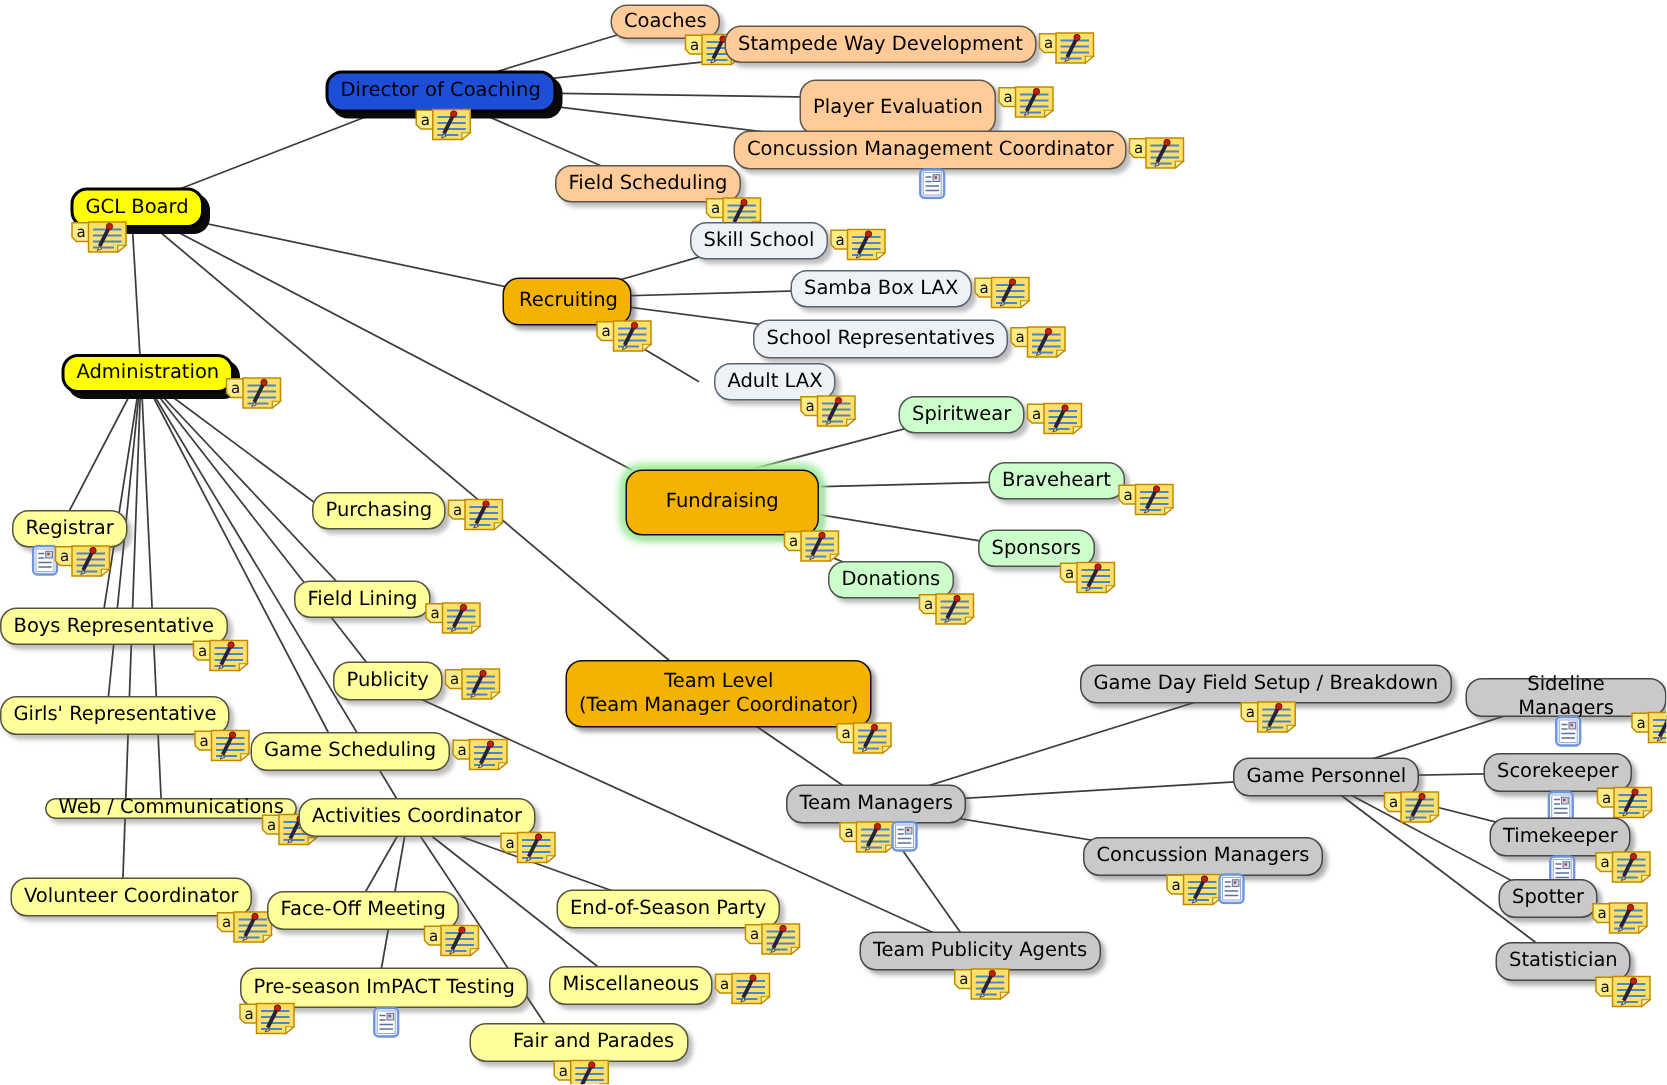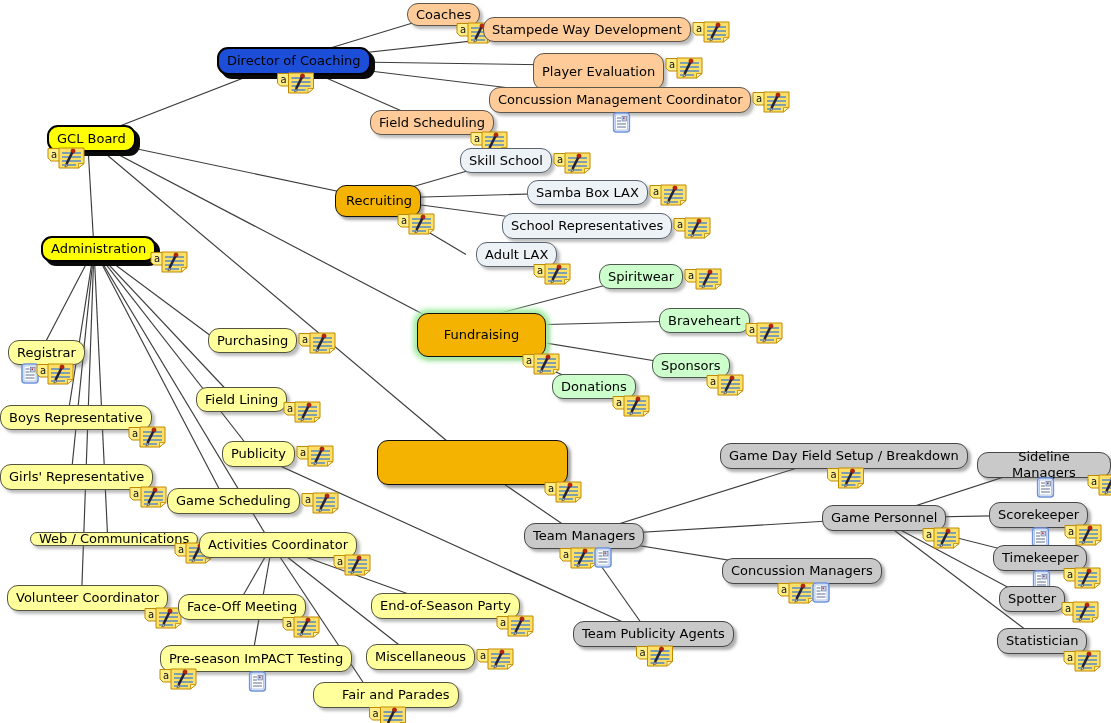--- a/index.html
+++ b/index.html
@@ -569,21 +569,22 @@
             <path d="M1 1 H26 V16.5 L20.5 21 H1 Z" fill="#ffdf66" stroke="#c08a00" stroke-width="1"></path>
             <path d="M26 16.5 L20.5 16.5 L20.5 21 Z" fill="#fff4bb" stroke="#c08a00" stroke-width="0.8"></path>
             <line x1="4" y1="6" x2="23" y2="6" stroke="#4a86c8" stroke-width="1.4"></line>
             <line x1="4" y1="10" x2="23" y2="10" stroke="#4a86c8" stroke-width="1.4"></line>
             <line x1="4" y1="14" x2="23" y2="14" stroke="#4a86c8" stroke-width="1.4"></line>
             <line x1="4" y1="18" x2="18" y2="18" stroke="#4a86c8" stroke-width="1.4"></line>
             <line x1="8.5" y1="17" x2="14.5" y2="5" stroke="#23233c" stroke-width="2.6"></line>
             <circle cx="15" cy="4" r="2.1" fill="#c31f0e" stroke="#6b1007" stroke-width="0.6"></circle>
             <path d="M8.5 17 L6.8 20 L9.8 19 Z" fill="#e8d8b0" stroke="#23233c" stroke-width="0.5"></path>
           </svg></div></div>
-      <div class="node s-gold" style="left: 377px; top: 440px; min-width: 191px; height: 45px;"><div class="icons pos-br"><svg class="ic" width="14" height="15" viewBox="0 0 14 15">
+      <div class="node s-gold" style="left: 377px; top: 440px; min-width: 191px; height: 45px;"><span class="lbl">Team Level
+(Team Manager Coordinator)</span><div class="icons pos-br"><svg class="ic" width="14" height="15" viewBox="0 0 14 15">
             <path d="M1 1.5 H13 V14 H4 L1 11 Z" fill="#ffee88" stroke="#c08a00" stroke-width="1"></path>
             <text x="7" y="11" font-size="10" text-anchor="middle" fill="#111" font-family="DejaVu Sans,sans-serif">a</text>
           </svg><svg class="ic" width="27" height="22" viewBox="0 0 27 22">
             <path d="M1 1 H26 V16.5 L20.5 21 H1 Z" fill="#ffdf66" stroke="#c08a00" stroke-width="1"></path>
             <path d="M26 16.5 L20.5 16.5 L20.5 21 Z" fill="#fff4bb" stroke="#c08a00" stroke-width="0.8"></path>
             <line x1="4" y1="6" x2="23" y2="6" stroke="#4a86c8" stroke-width="1.4"></line>
             <line x1="4" y1="10" x2="23" y2="10" stroke="#4a86c8" stroke-width="1.4"></line>
             <line x1="4" y1="14" x2="23" y2="14" stroke="#4a86c8" stroke-width="1.4"></line>
             <line x1="4" y1="18" x2="18" y2="18" stroke="#4a86c8" stroke-width="1.4"></line>
             <line x1="8.5" y1="17" x2="14.5" y2="5" stroke="#23233c" stroke-width="2.6"></line>

